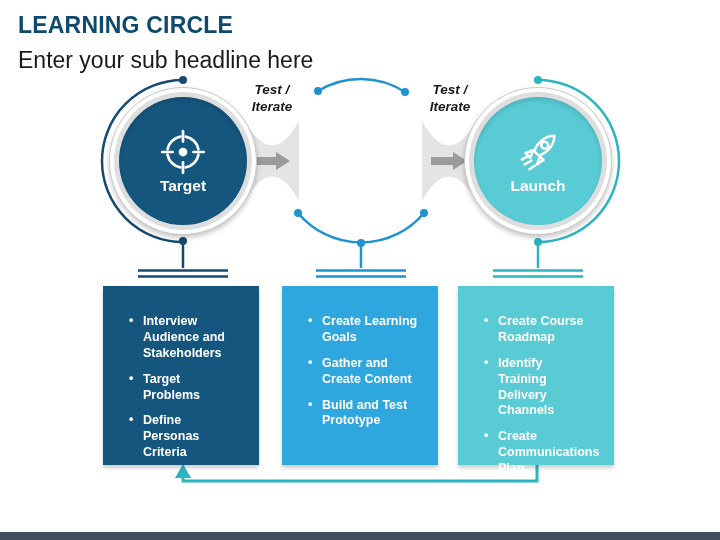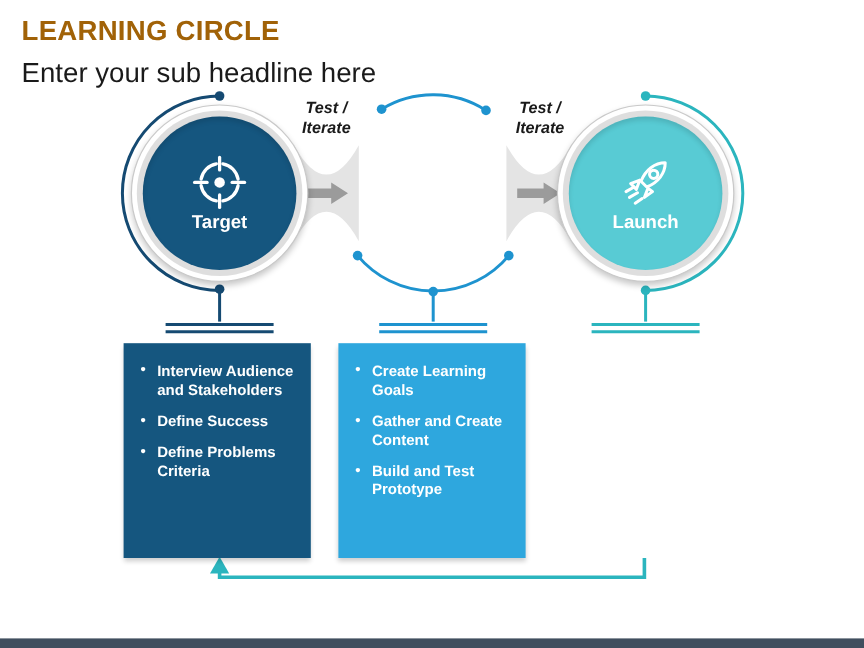--- a/index.html
+++ b/index.html
@@ -1,19 +1,19 @@
 <!DOCTYPE html>
 <html style="--navy: #15567F; --blue: #2EA7DE; --teal: #58CBD4; --navy-line: #154A72; --blue-line: #1E93CF; --teal-line: #2BB5BE; --arrow-gray: #9B9B9B; --footer-bar: #404E5E;"><head>
 <meta charset="utf-8">
 <style>
   html,body{margin:0;padding:0;}
   body{font-family:"Liberation Sans",sans-serif;background:#fff;}
   .slide{position:relative;width:720px;height:540px;overflow:hidden;background:#fff;}
 
-  .title{position:absolute;left:18px;top:12px;font-size:23px;font-weight:700;color:#a16207;letter-spacing:.2px;}
+  .title{position:absolute;left:18px;top:12px;font-size:23px;font-weight:700;color:#0c4a6e;letter-spacing:.2px;}
   .subtitle{position:absolute;left:18px;top:47px;font-size:23px;color:#1a1a1a;}
 
   svg.canvas{position:absolute;left:0;top:0;}
   .neck{fill:#e4e4e4;}
   .garrow{fill:var(--arrow-gray,#9b9b9b);}
   .ln{fill:none;stroke-width:2.5px;}
   .ln.navy{stroke:var(--navy-line,#154a72);}
   .ln.blue{stroke:var(--blue-line,#1e93cf);}
   .ln.teal{stroke:var(--teal-line,#2bb5be);}
   .dt.navy{fill:var(--navy-line,#154a72);}
@@ -36,21 +36,21 @@
   .nicon .fill{fill:#fff;stroke:none;}
 
   .iterate{position:absolute;top:82px;width:84px;text-align:center;font-style:italic;
            font-size:13.5px;line-height:1.25;color:#1a1a1a;font-weight:700;}
 
   .box{position:absolute;top:286px;width:156px;height:179px;box-sizing:border-box;
        padding:16px 8px 8px 13px;box-shadow:0 3px 4px rgba(0,0,0,.2);}
   .box.navy{background:var(--navy,#15567f);}
   .box.blue{background:var(--blue,#2ea7de);}
   .box.teal{background:var(--teal,#58cbd4);}
-  .box ul{margin:0;padding:0;list-style:none;}
+  .box ul{margin:12px;padding:0;list-style:none;}
   .box li{position:relative;padding-left:15px;margin-bottom:10px;color:#fff;
           font-size:12.5px;font-weight:700;line-height:1.27;}
   .box li::before{content:"\2022";position:absolute;left:1px;top:-1px;}
 
   .footer-bar{position:absolute;left:0;top:532px;width:720px;height:8px;background:var(--footer-bar,#404e5e);}
 </style>
 </head>
 <body>
 
 <div class="slide">
@@ -147,28 +147,36 @@
           <path d="M 12 39 L 19 35"></path>
           <path d="M 17 44 L 23 40"></path>
       </svg>
       <div class="node-label">Launch</div>
     </div>
   </div>
 
   <div class="box navy" style="left:103px;">
     <ul>
       <li>Interview Audience and Stakeholders</li>
-      <li>Define Success</li>
-      <li>Define Problems Criteria</li>
+      <li>Target Problems</li>
+      <li>Define Personas Criteria</li>
     </ul>
   </div>
 
   <div class="box blue" style="left:282px;">
     <ul>
       <li>Create Learning Goals</li>
       <li>Gather and Create Content</li>
       <li>Build and Test Prototype</li>
     </ul>
   </div>
 
+  <div class="box teal" style="left:458px;">
+    <ul>
+      <li>Create Course Roadmap</li>
+      <li>Identify Training Delivery Channels</li>
+      <li>Create Communications Plan</li>
+      <li>Deploy Course</li>
+    </ul>
+  </div>
 
   <div class="footer-bar"></div>
 </div>
 
 </body></html>

